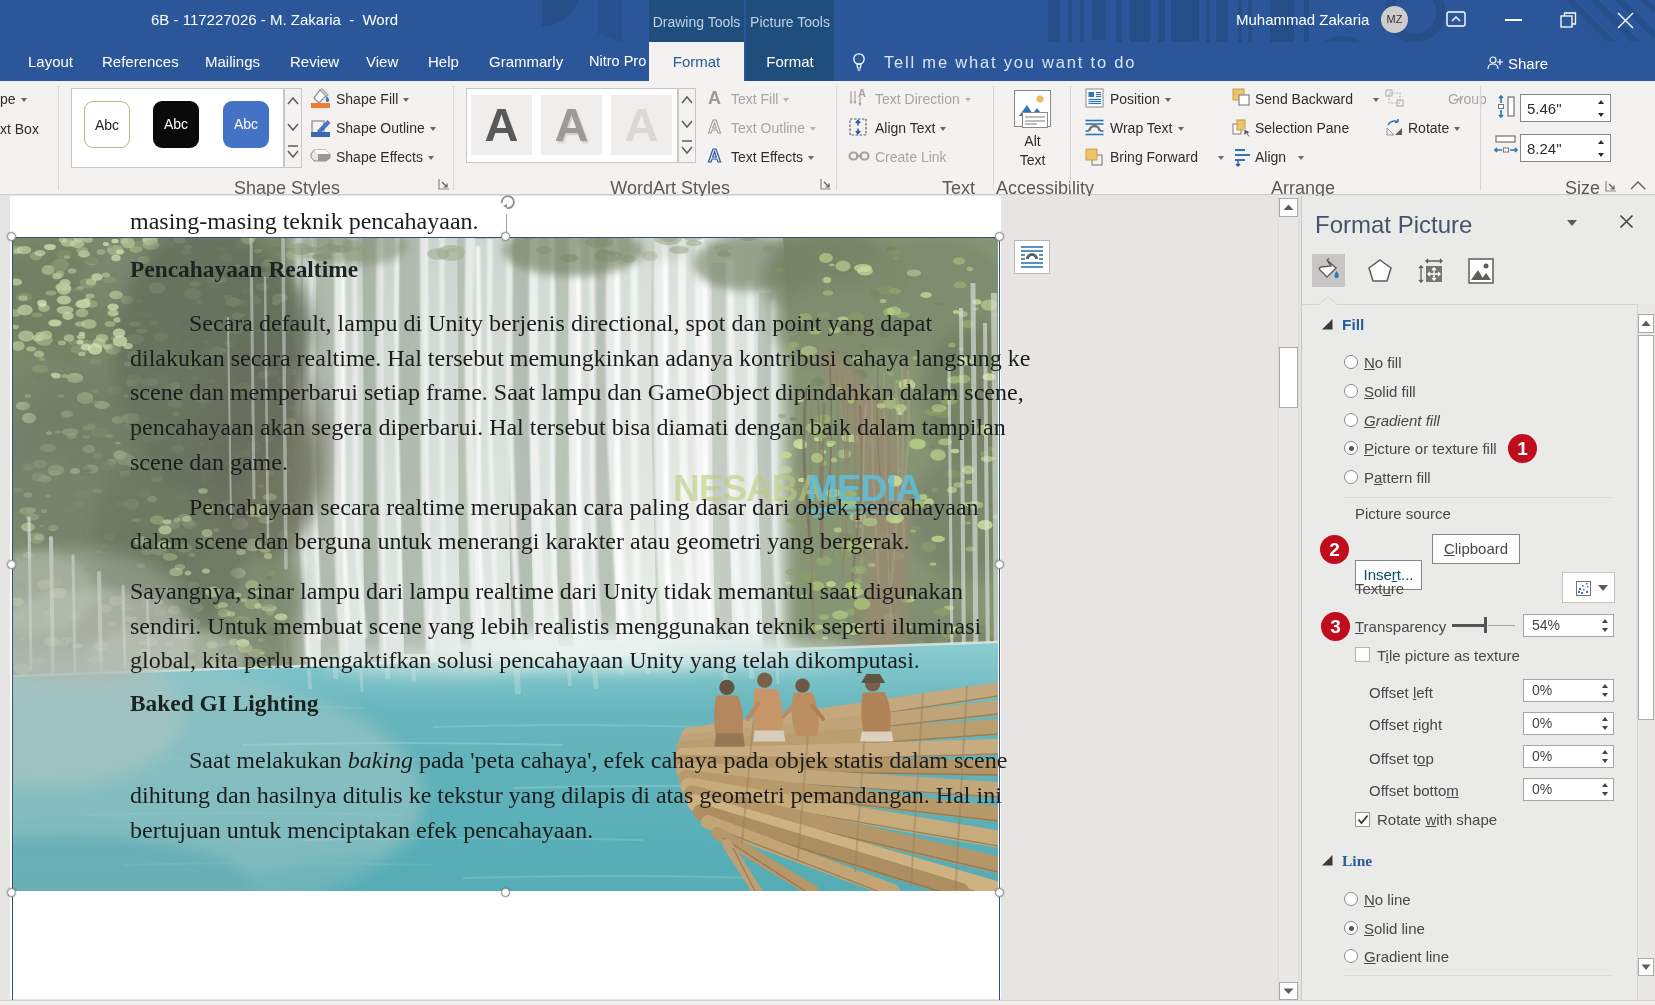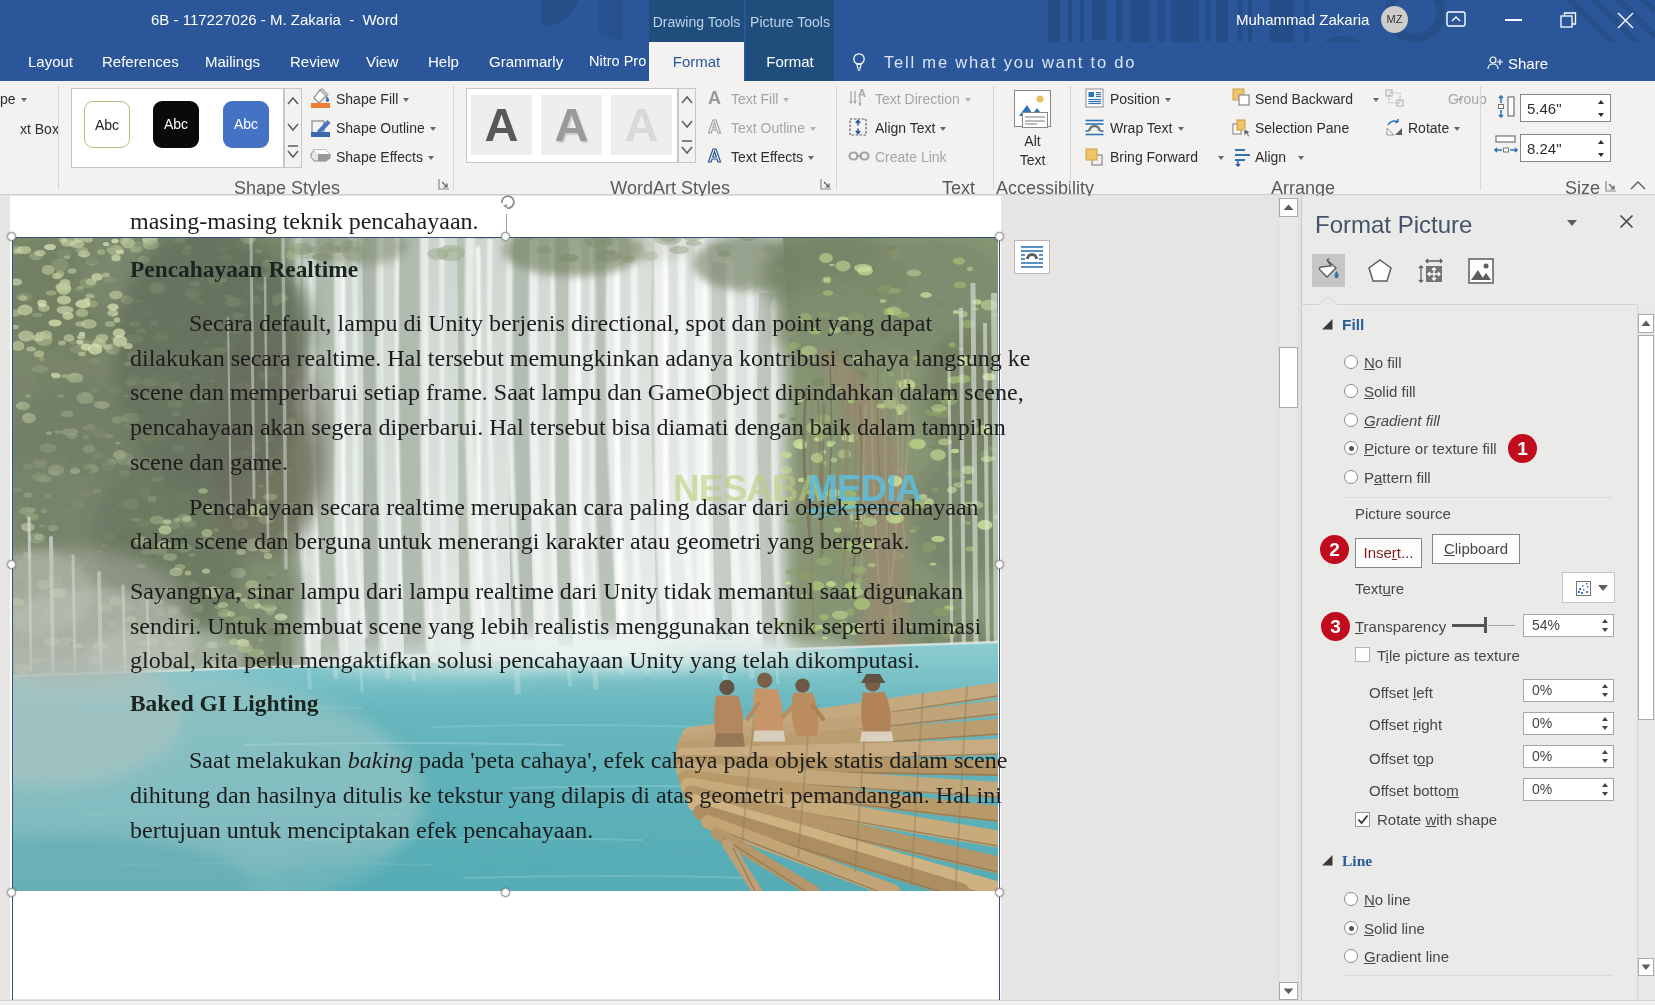--- a/index.html
+++ b/index.html
@@ -104,21 +104,21 @@
   <circle cx="7" cy="5" r="3" fill="none" stroke="#fff" stroke-width="1.2"></circle>
   <path d="M2 14 C2 10.5 4 9 7 9 C10 9 12 10.5 12 14" fill="none" stroke="#fff" stroke-width="1.2"></path>
   <path d="M14 4 L14 10 M11 7 L17 7" stroke="#fff" stroke-width="1.2"></path>
 </svg>
 <div class="abs tb-txt" style="left:1508px;top:55px;">Share</div>
 
 <div class="abs" style="left:0;top:81px;width:1655px;height:114px;background:#f3f2f1;border-bottom:1px solid #cecccb;"></div>
 <div id="ribbon-items">
 
 <div class="ritem" style="left:0;top:91px;">pe<span class="caret"></span></div>
-<div class="ritem" style="left:0;top:121px;padding-left:20px;">xt Box</div>
+<div class="ritem" style="left:0;top:121px;">xt Box</div>
 <div class="vdiv" style="left:58px;"></div>
 
 <div class="abs" style="left:71px;top:88px;width:213px;height:80px;background:#fff;border:1px solid #c8c6c4;"></div>
 <div class="abs" style="left:84px;top:101px;width:46px;height:47px;background:#fff;border:1.5px solid #a9c47f;border-radius:9px;color:#222;font-size:14px;text-align:center;line-height:46px;">Abc</div>
 <div class="abs" style="left:153px;top:101px;width:46px;height:47px;background:#0a0a0a;border-radius:9px;color:#fff;font-size:14px;text-align:center;line-height:47px;">Abc</div>
 <div class="abs" style="left:223px;top:101px;width:46px;height:47px;background:#4472c4;border-radius:9px;color:#fff;font-size:14px;text-align:center;line-height:47px;">Abc</div>
 <div class="abs" style="left:284px;top:88px;width:18px;height:80px;background:#f3f2f1;border:1px solid #c8c6c4;"></div>
 <svg class="abs" style="left:285px;top:89px" width="16" height="78" viewBox="0 0 16 78">
   <path d="M3 15 L8 9 L13 15" fill="none" stroke="#5f5d5b" stroke-width="1.5"></path>
   <path d="M3 35 L8 41 L13 35" fill="none" stroke="#5f5d5b" stroke-width="1.5"></path>
@@ -1527,21 +1527,21 @@
     </div>
 <div class="plabel" style="left:1364px;top:440px;"><u>P</u>icture or texture fill</div>
 <div class="badge" style="left:1508px;top:434px;">1</div>
 <div class="pradio" style="left:1344px;top:470px;"></div>
 <div class="plabel" style="left:1364px;top:469px;">P<u>a</u>ttern fill</div>
 
 <div class="abs" style="left:1344px;top:497px;width:268px;height:1px;background:#dcdad8;"></div>
 
 <div class="plabel" style="left:1355px;top:505px;">Picture source</div>
 <div class="badge" style="left:1320px;top:535px;">2</div>
-<div class="abs" style="left:1355px;top:538px;width:67px;height:30px;background:#fdfdfd;border:1px solid #868686;font-size:15px;color:#7f1d1d;text-align:center;line-height:28px;">Inse<u>r</u>t...</div>
+<div class="abs" style="left:1355px;top:560px;width:67px;height:30px;background:#fdfdfd;border:1px solid #868686;font-size:15px;color:#0c4a6e;text-align:center;line-height:28px;">Inse<u>r</u>t...</div>
 <div class="abs" style="left:1432px;top:534px;width:88px;height:30px;background:#fdfdfd;border:1px solid #868686;font-size:15px;color:#484848;text-align:center;line-height:28px;"><u>C</u>lipboard</div>
 
 <div class="plabel" style="left:1355px;top:580px;">Text<u>u</u>re</div>
 <div class="abs" style="left:1562px;top:572px;width:53px;height:31px;background:#fdfdfd;border:1px solid #c6c4c2;"></div>
 <svg class="abs" style="left:1576px;top:581px" width="15" height="15" viewBox="0 0 15 15">
   <rect x="0.5" y="0.5" width="14" height="14" fill="#fff" stroke="#767472"></rect>
   <g fill="#4472c4">
     <rect x="2" y="10" width="2" height="2"></rect>
         <rect x="5" y="11" width="2" height="2"></rect>
     <rect x="3" y="7" width="2" height="2"></rect>

